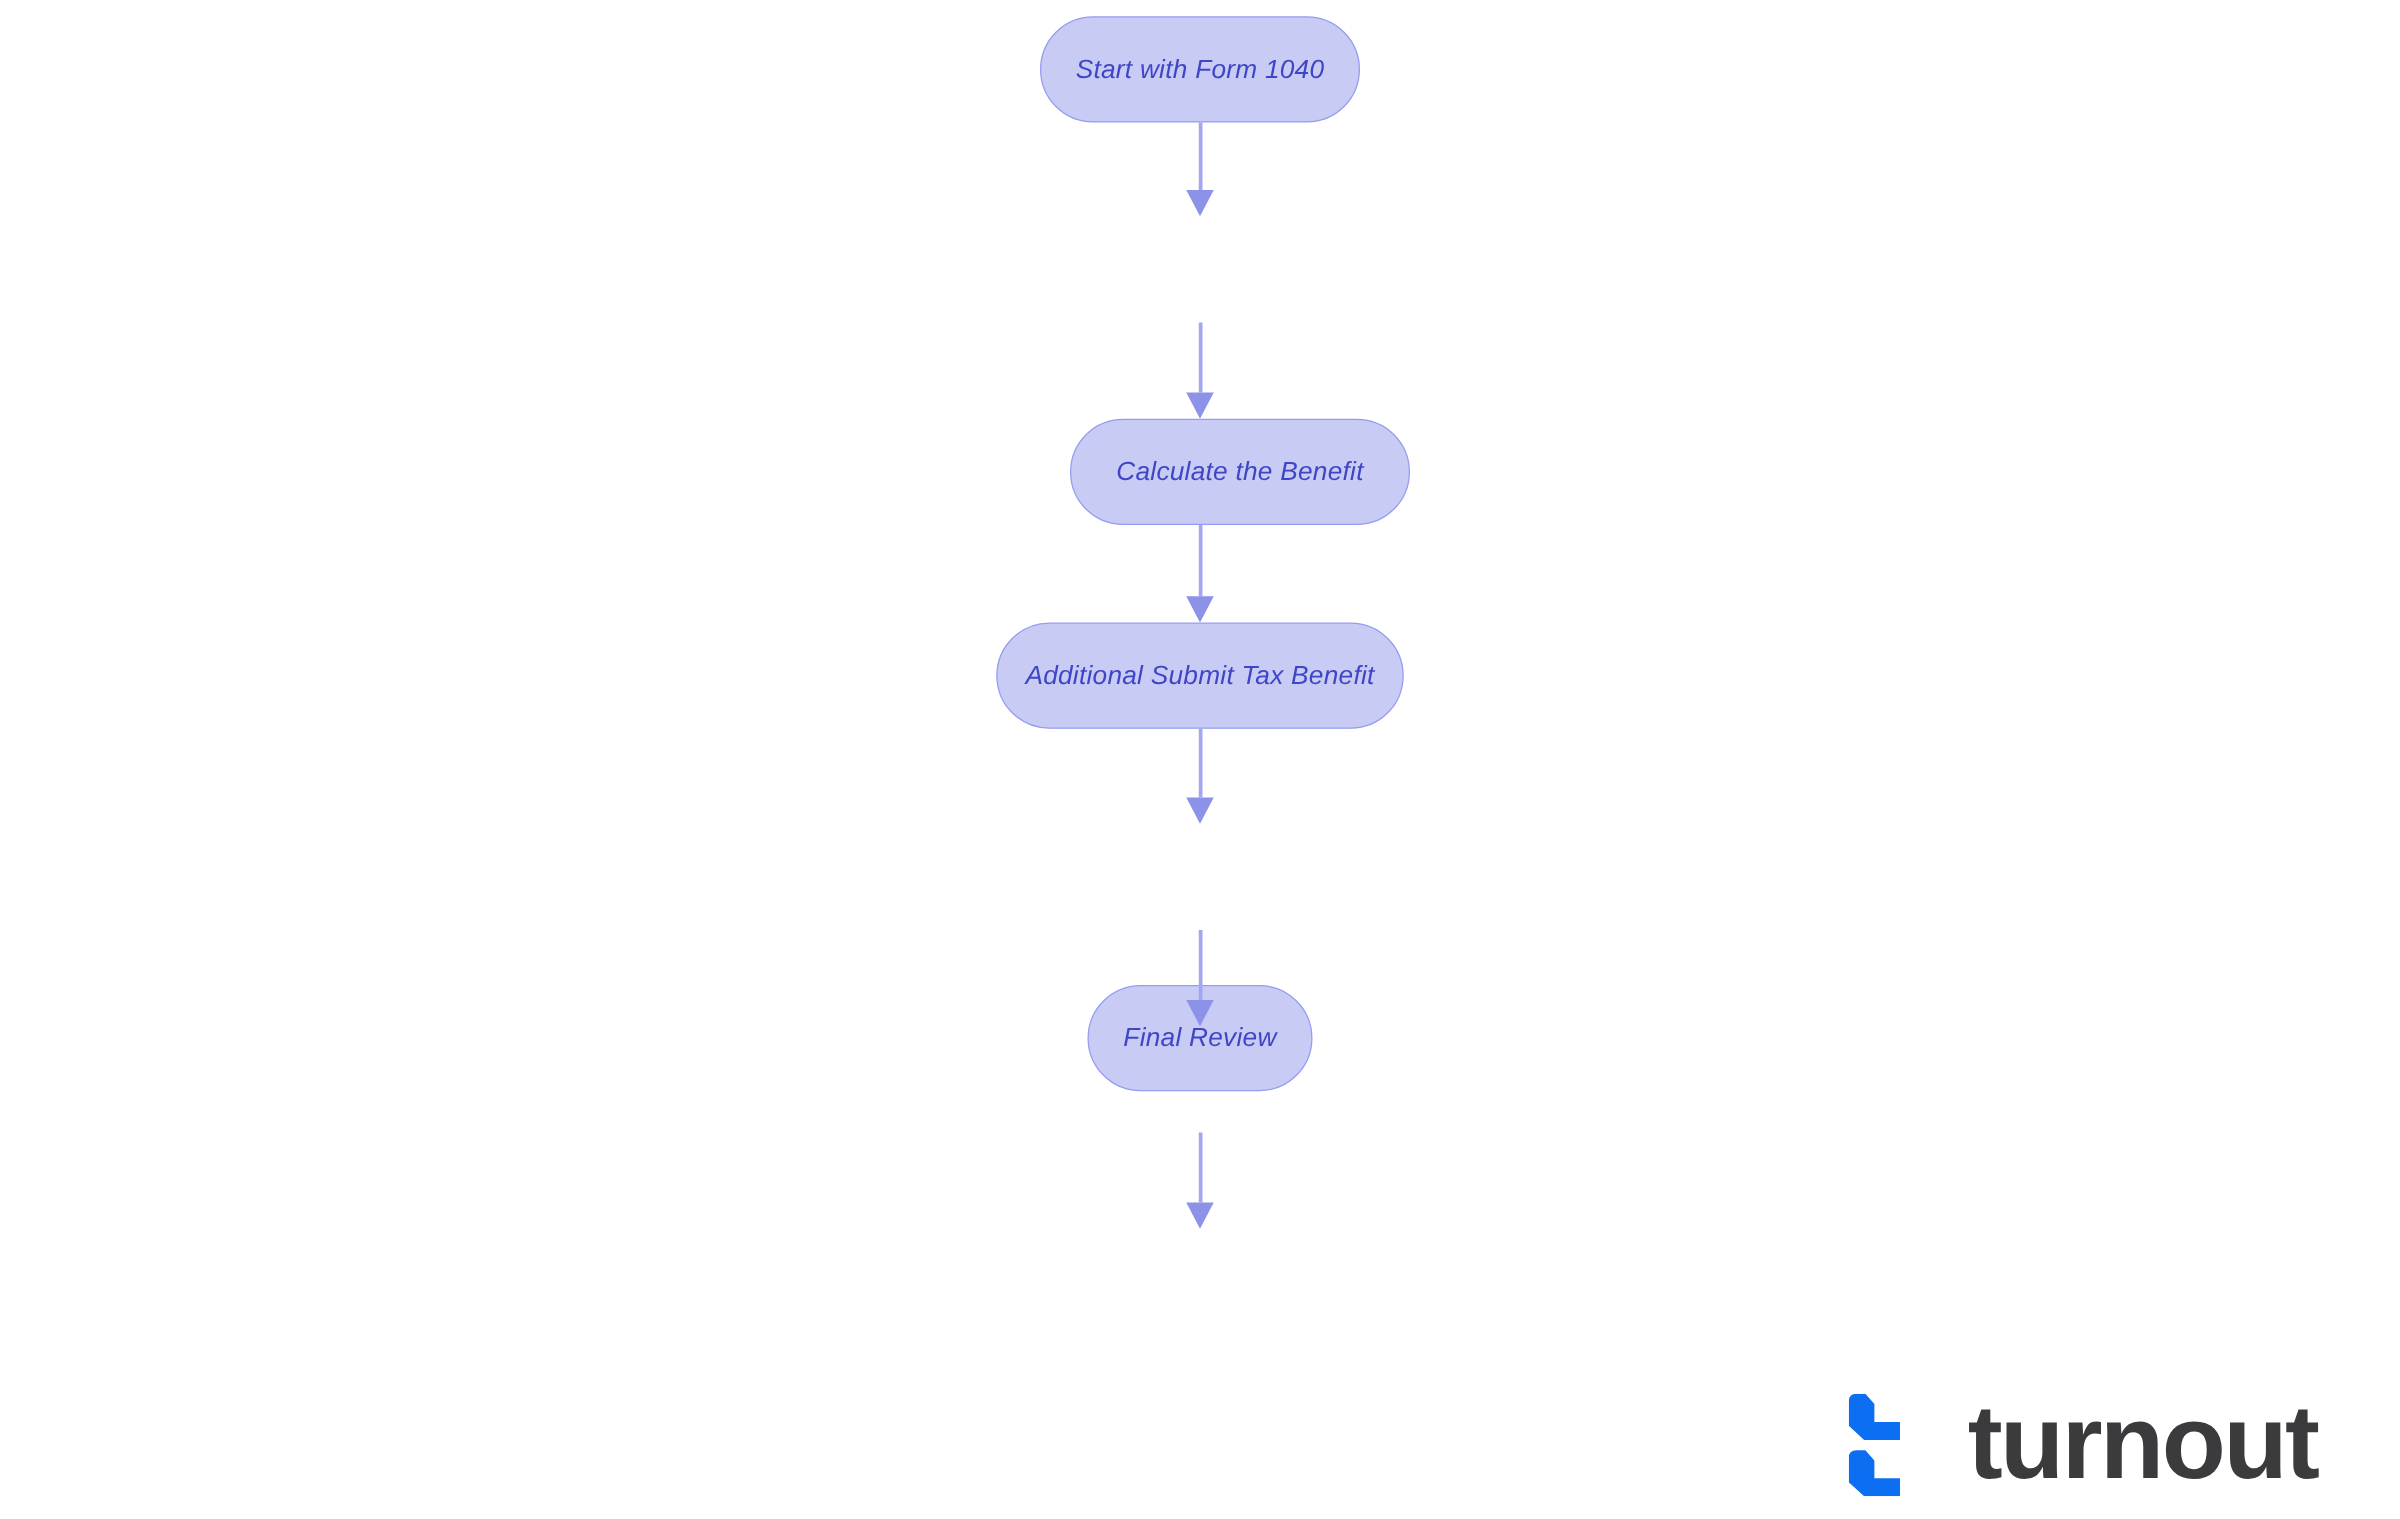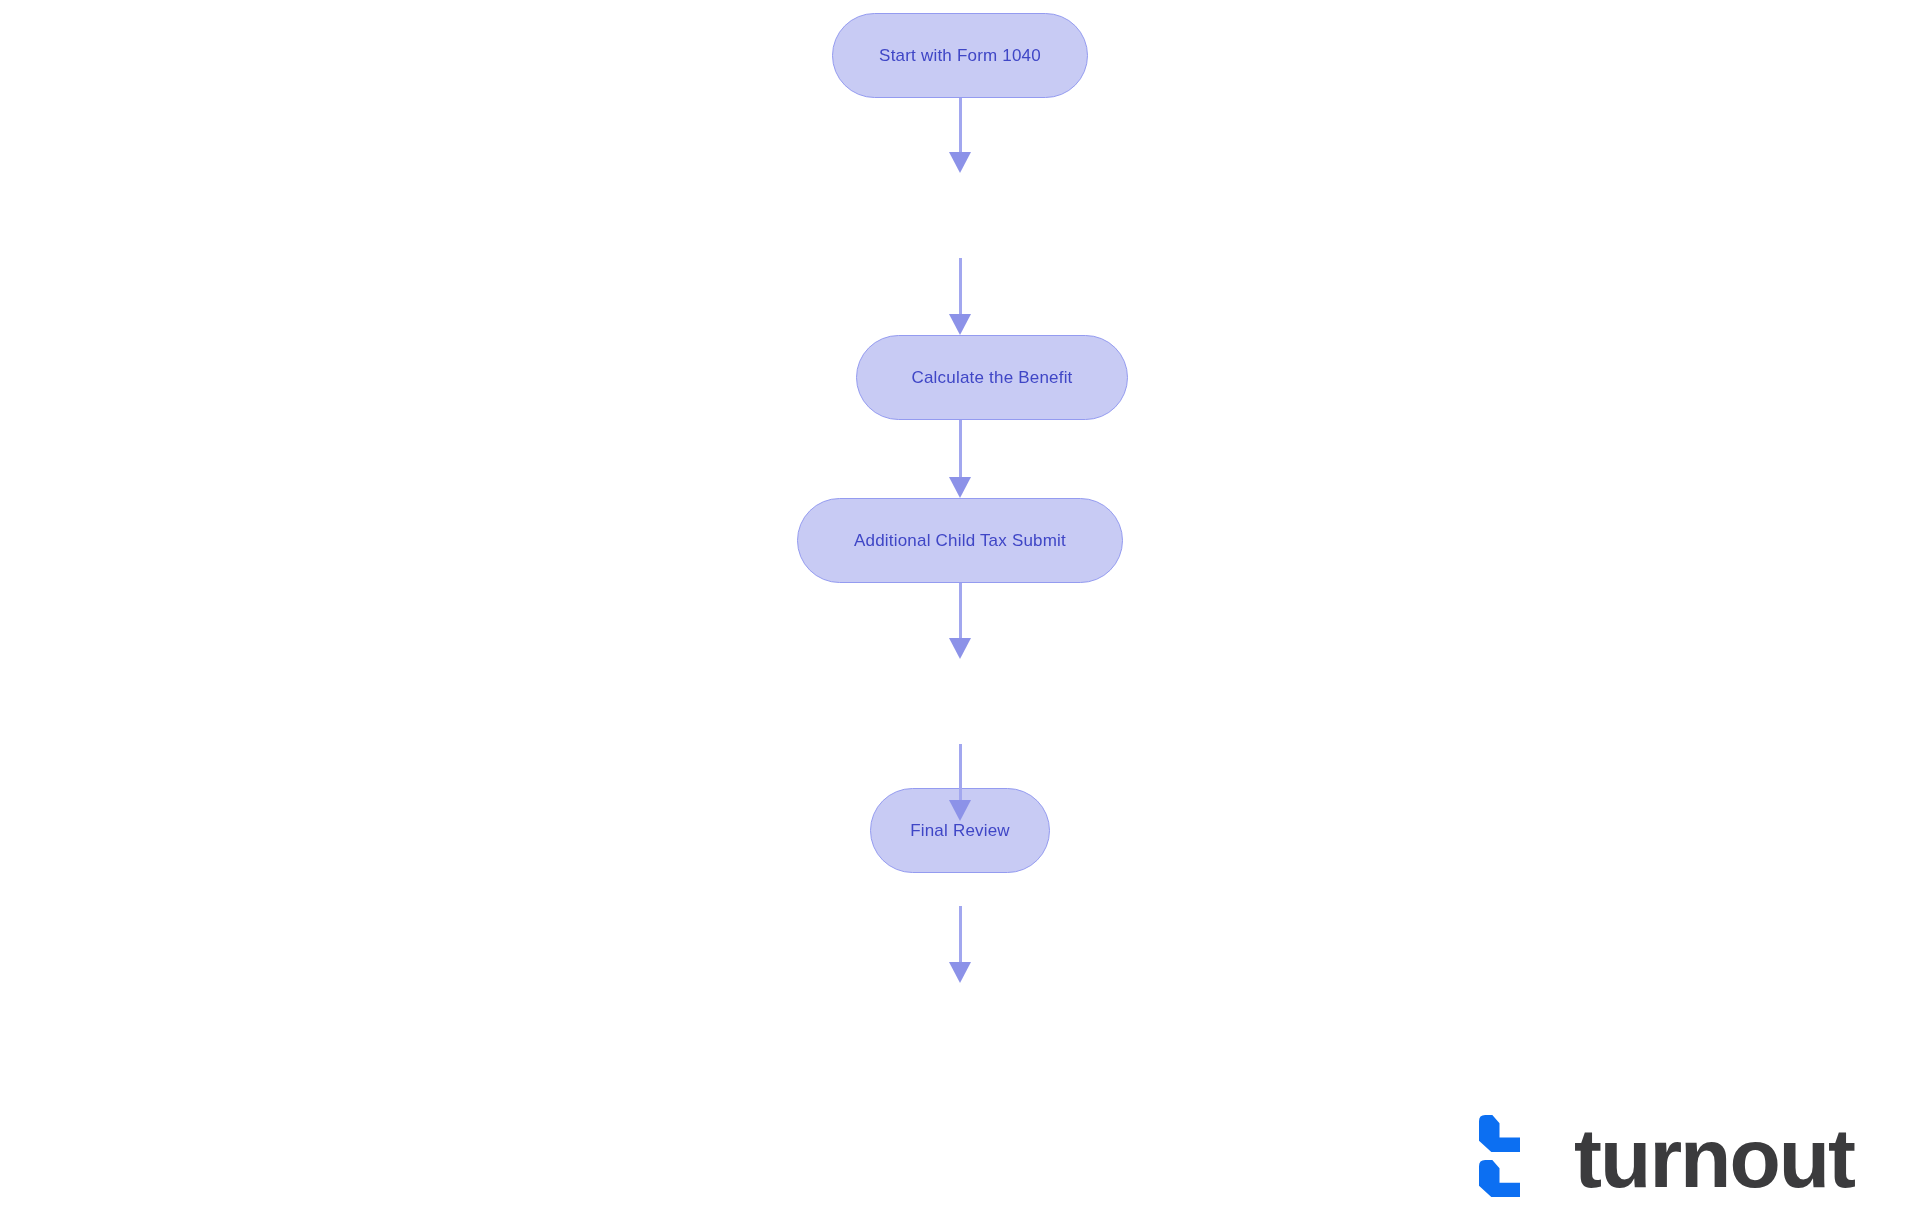--- a/index.html
+++ b/index.html
@@ -27,23 +27,24 @@
     height:85px;
     border-radius:43px;
     background:var(--node-fill);
     border:1.5px solid var(--node-border);
     display:flex;
     align-items:center;
     justify-content:center;
   }
   .node-label{
     color:var(--node-text);
-    font-size:17px;
+    font-size:21px;
     letter-spacing:0.2px;
     white-space:nowrap;
+    font-style:italic;
   }
 
   .arrow{
     position:absolute;
     left:960px;
     transform:translateX(-50%);
     display:flex;
     flex-direction:column;
     align-items:center;
   }
@@ -57,21 +58,21 @@
     border-left:11px solid transparent;
     border-right:11px solid transparent;
     border-top:21px solid var(--arrow-head);
   }
 
   .logo{
     position:absolute;
     right:66px;
     bottom:12px;
     display:flex;
-    align-items:center;
+    align-items:flex-start;
     gap:54px;
   }
   .logo-icon{
     width:41px;
     height:82px;
     display:block;
     margin-bottom:6px;
   }
   .logo-text{
     color:var(--logo-text);
@@ -90,21 +91,21 @@
   <div class="node" style="left:832px;top:13px;width:256px;">
     <span class="node-label">Start with Form 1040</span>
   </div>
 
 
   <div class="node" style="left:856px;top:335px;width:272px;">
     <span class="node-label">Calculate the Benefit</span>
   </div>
 
   <div class="node" style="left:797px;top:498px;width:326px;">
-    <span class="node-label">Additional Child Tax Submit</span>
+    <span class="node-label">Additional Submit Tax Benefit</span>
   </div>
 
 
   <div class="node" style="left:870px;top:788px;width:180px;">
     <span class="node-label">Final Review</span>
   </div>
 
 
   <div class="arrow" style="top:98px;height:75px;">
     <div class="arrow-line"></div>

